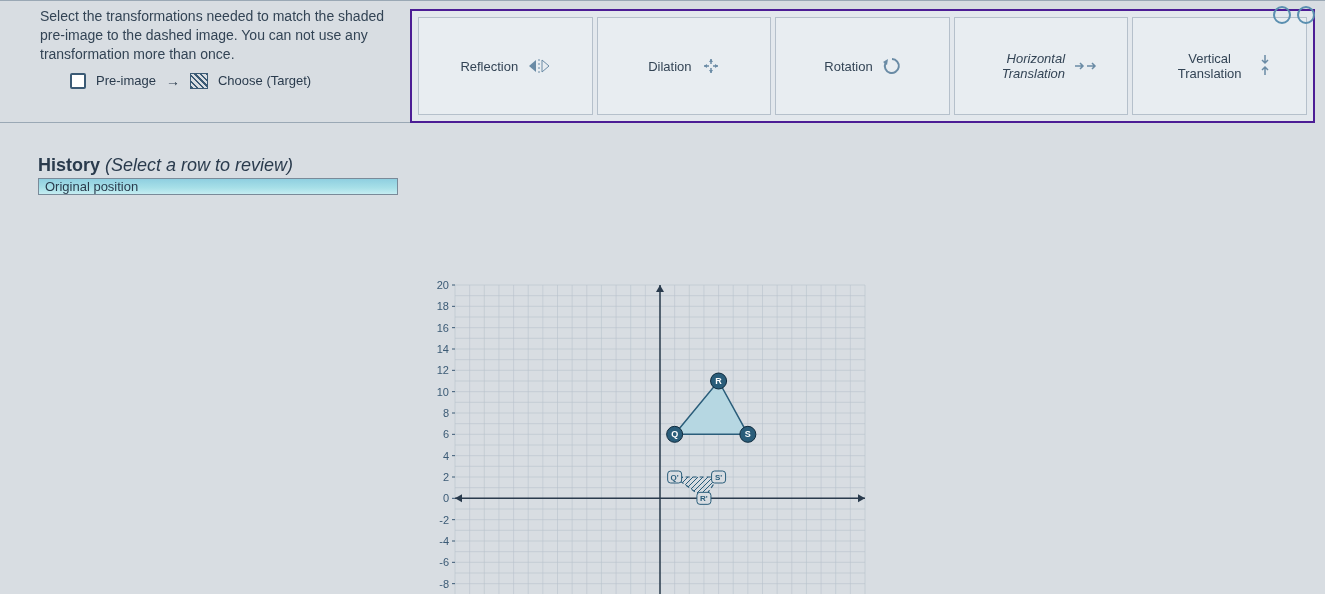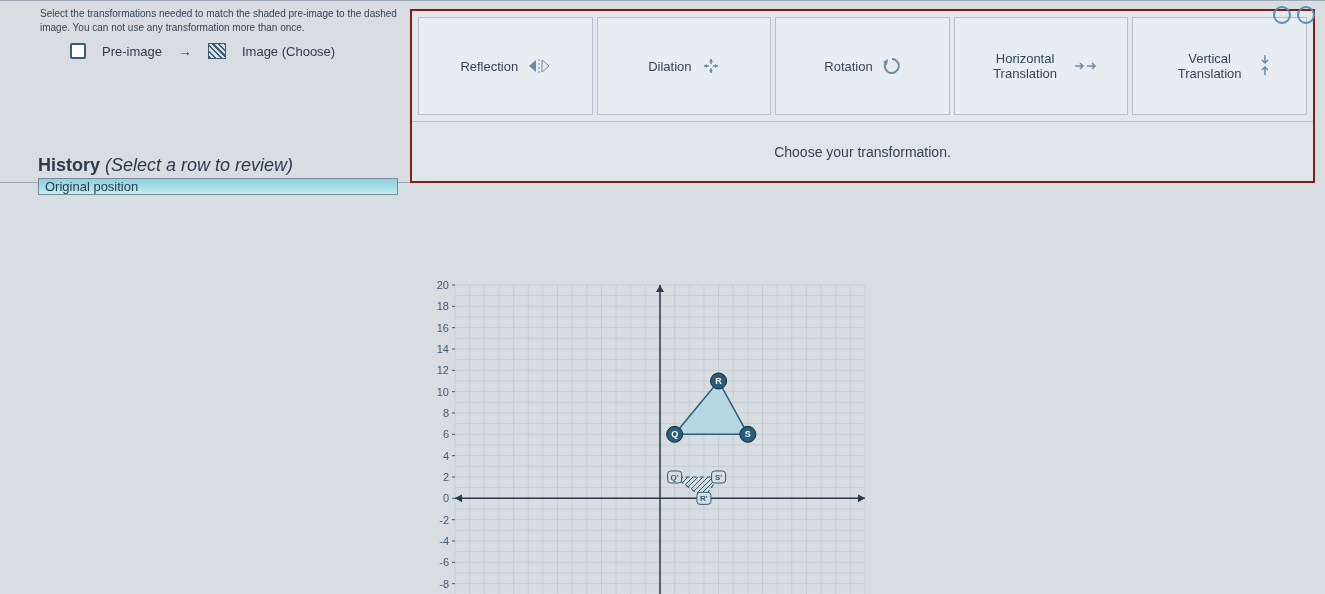--- a/index.html
+++ b/index.html
@@ -34,44 +34,44 @@
     display: flex;
     align-items: stretch;
     border-top: 1px solid #9aa8b5;
   }
   .instructions {
     width: 410px;
     padding: 6px 10px 6px 40px;
     border-bottom: 1px solid #9aa8b5;
     line-height: 1.35;
   }
-  .instructions p { font-size: 10px; color: #334455; }
+  .instructions p { font-size: 14px; color: #334455; }
   .legend-row {
     margin-top: 8px;
     display: flex;
     align-items: center;
-    gap: 16px;
+    gap: 10px;
     padding-left: 30px;
   }
   .legend-box {
     width: 16px; height: 16px;
     border: 2px solid #3b5a75;
     background: #fff;
     border-radius: 2px;
   }
   .legend-hatch {
     width: 18px; height: 16px;
     background: repeating-linear-gradient(45deg,#3b5a75 0 1.5px,transparent 1.5px 4px);
     border: 1px solid #3b5a75;
   }
   .arrow { font-size: 14px; }
 
   .transform-panel {
     flex: 1;
-    border: 2px solid #7f1d1d;
+    border: 2px solid #4c1d95;
     margin: 8px 10px 0 0;
     background: #e0e5ea;
     display: flex;
     flex-direction: column;
   }
   .transform-buttons {
     display: flex;
     align-items: stretch;
     height: 110px;
     background: #e3e8ed;
@@ -138,21 +138,21 @@
 </div>
 
 <div class="header-row">
   <div class="instructions">
     <p>Select the transformations needed to match the shaded pre-image to the dashed image. You can not use any transformation more than once.</p>
     <div class="legend-row">
       <span class="legend-box"></span>
       <span>Pre-image</span>
       <span class="arrow">→</span>
       <span class="legend-hatch"></span>
-      <span>Image (Choose)</span>
+      <span>Choose (Target)</span>
     </div>
   </div>
 
   <div class="transform-panel">
     <div class="transform-buttons">
       <div class="tbtn">
         <span>Reflection</span>
         <span class="ticon">
           <svg width="22" height="14">
               <path d="M1 7 L8 1 L8 13 Z" fill="#6a8ba5"></path>
@@ -174,42 +174,41 @@
         <span>Rotation</span>
         <span class="ticon">
           <svg width="18" height="18">
               <path d="M9 2 A7 7 0 1 1 2.5 6" fill="none" stroke="#6a8ba5" stroke-width="2"></path>
               <path d="M0 5 L5 2 L4 8 Z" fill="#6a8ba5"></path>
             </svg>
         </span>
       </div>
       <div class="tbtn">
         <div class="tbtn-inner">
-          <span style="max-width:80px;text-align:center;">Horizontal Translation</span>
+          <span style="max-width:80px;text-align:right;font-style:italic;">Horizontal Translation</span>
           <span class="ticon">
             <svg width="22" height="10">
                 <path d="M0 5 L8 5 M5 2 L8 5 L5 8" stroke="#6a8ba5" fill="none" stroke-width="1.5"></path>
                 <path d="M12 5 L20 5 M17 2 L20 5 L17 8" stroke="#6a8ba5" fill="none" stroke-width="1.5"></path>
               </svg>
           </span>
         </div>
       </div>
       <div class="tbtn">
         <div class="tbtn-inner">
           <span style="max-width:80px;text-align:center;">Vertical Translation</span>
           <span class="ticon">
             <svg width="10" height="22">
                 <path d="M5 0 L5 8 M2 5 L5 8 L8 5" stroke="#6a8ba5" fill="none" stroke-width="1.5"></path>
                 <path d="M5 12 L5 20 M2 15 L5 12 L8 15" stroke="#6a8ba5" fill="none" stroke-width="1.5"></path>
               </svg>
           </span>
         </div>
       </div>
     </div>
-    <div class="choose-row">Choose your transformation.</div>
   </div>
 </div>
 
 <div class="history-block">
   <div class="history-title">
     <b>History</b>
     <span class="sub">(Select a row to review)</span>
   </div>
   <div class="history-row">Original position</div>
 </div>

